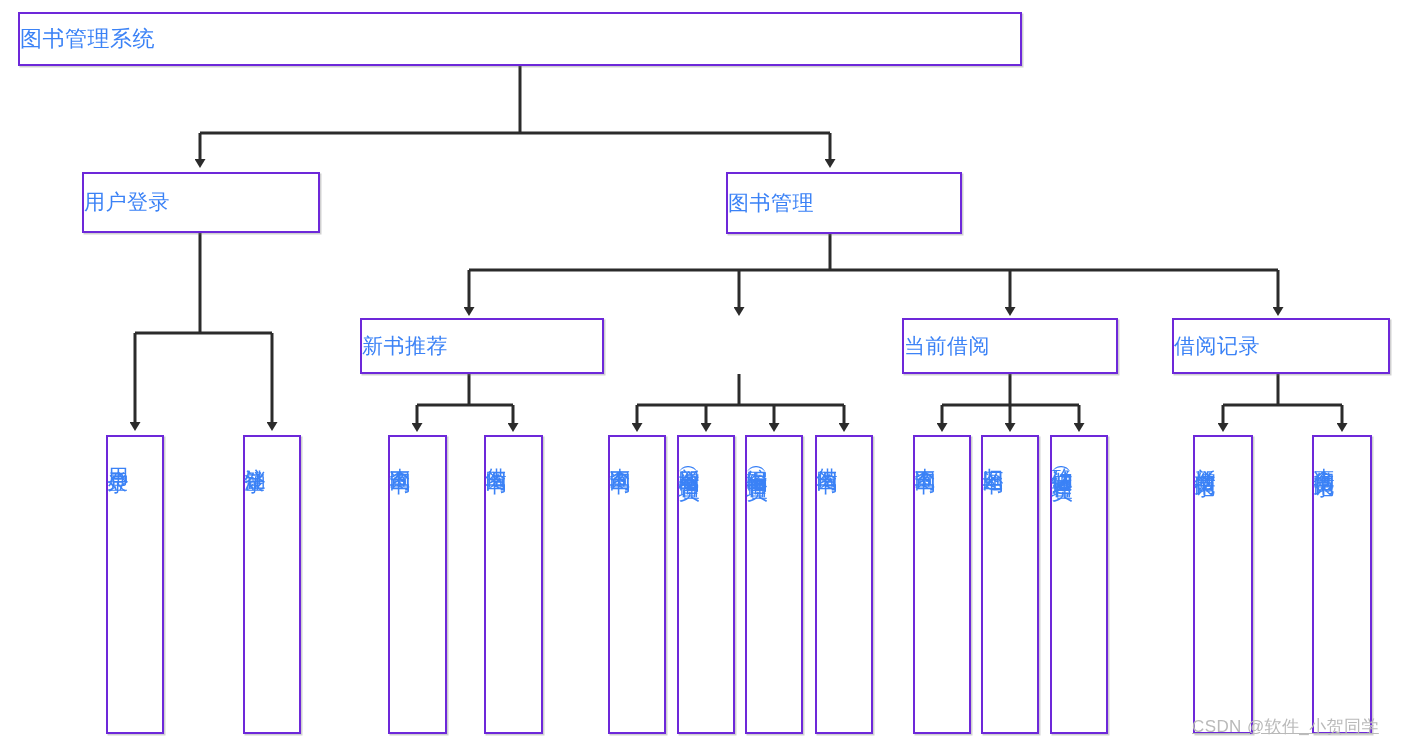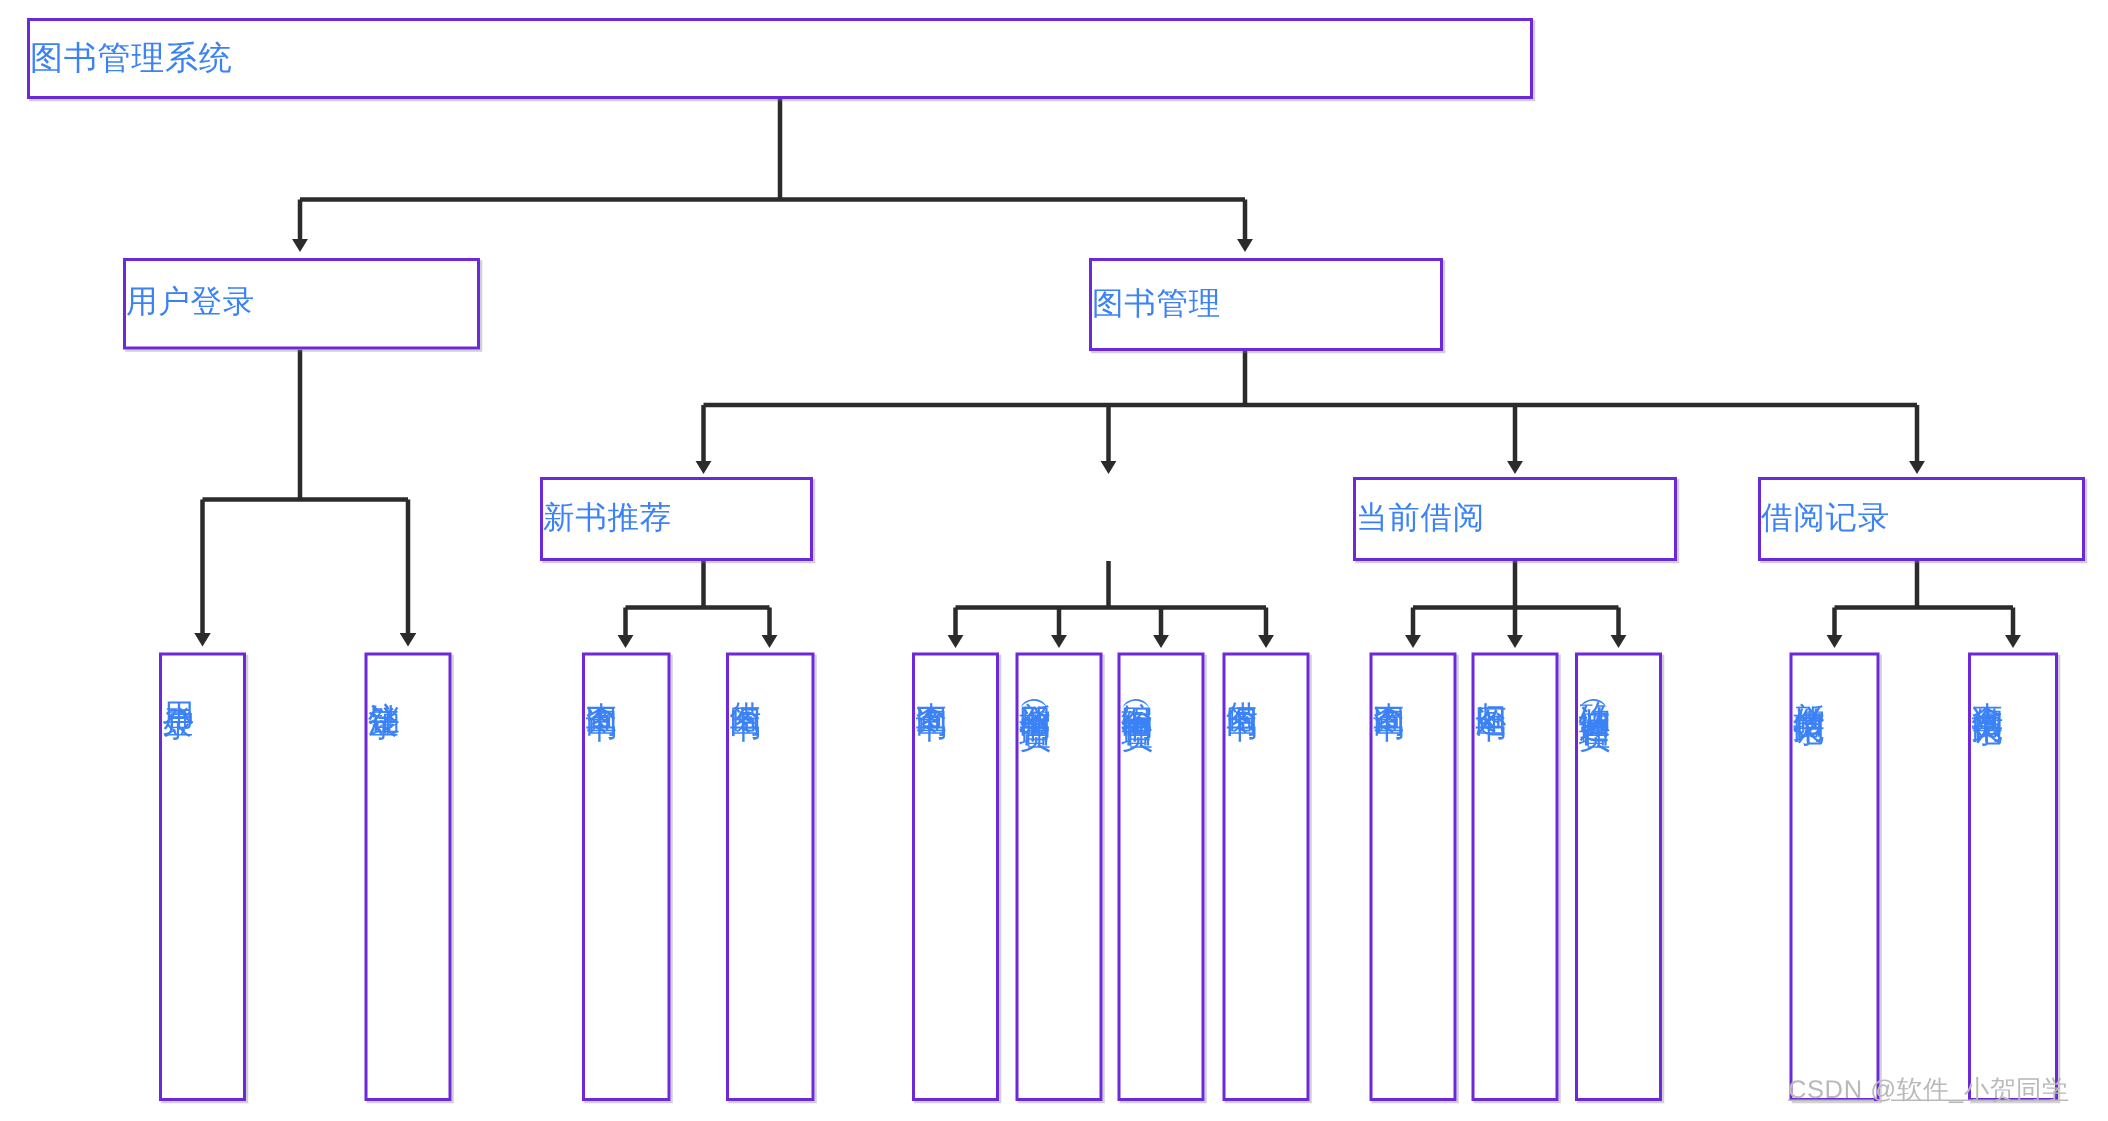--- a/index.html
+++ b/index.html
@@ -129,21 +129,21 @@
     <span class="node-label">图书管理系统</span>
   </div>
 
   <div class="node horiz" style="left:82px; top:172px; width:238px; height:61px;">
     <span class="node-label">用户登录</span>
   </div>
   <div class="node horiz" style="left:692px; top:172px; width:236px; height:62px;margin-left:34px;">
     <span class="node-label">图书管理</span>
   </div>
 
-  <div class="node horiz" style="left:360px; top:318px; width:182px; height:56px;">
+  <div class="node horiz" style="left:360px; top:318px; width:244px; height:56px;">
     <span class="node-label">新书推荐</span>
   </div>
   <div class="node horiz" style="left:1172px; top:318px; width:218px; height:56px;">
     <span class="node-label">借阅记录</span>
   </div>
   <div class="node horiz" style="left:902px; top:318px; width:216px; height:56px;">
     <span class="node-label">当前借阅</span>
   </div>
 
   <div class="node vert" style="left:106px; top:435px; width:58px; height:299px;">

